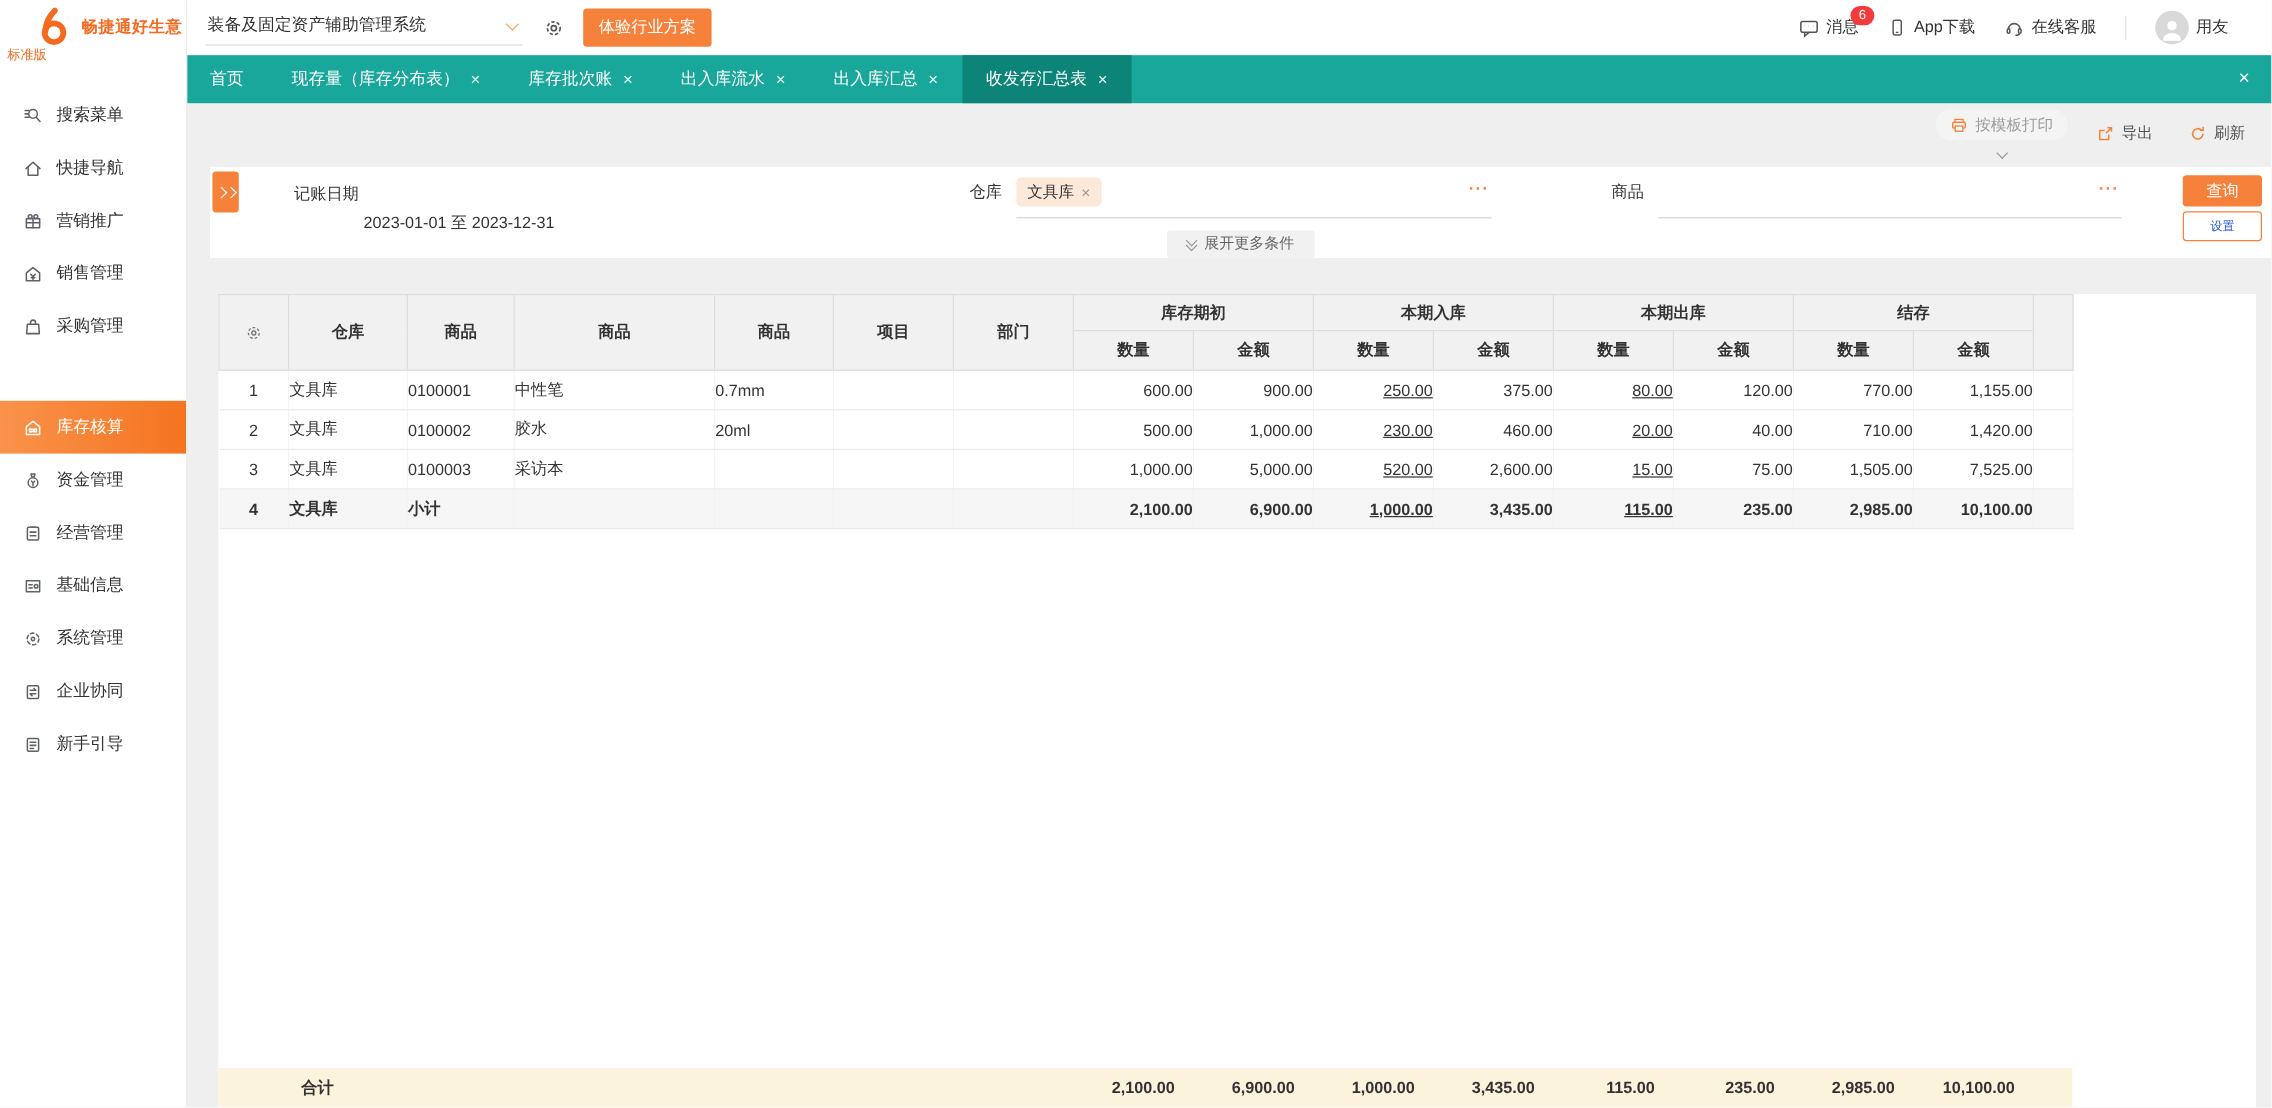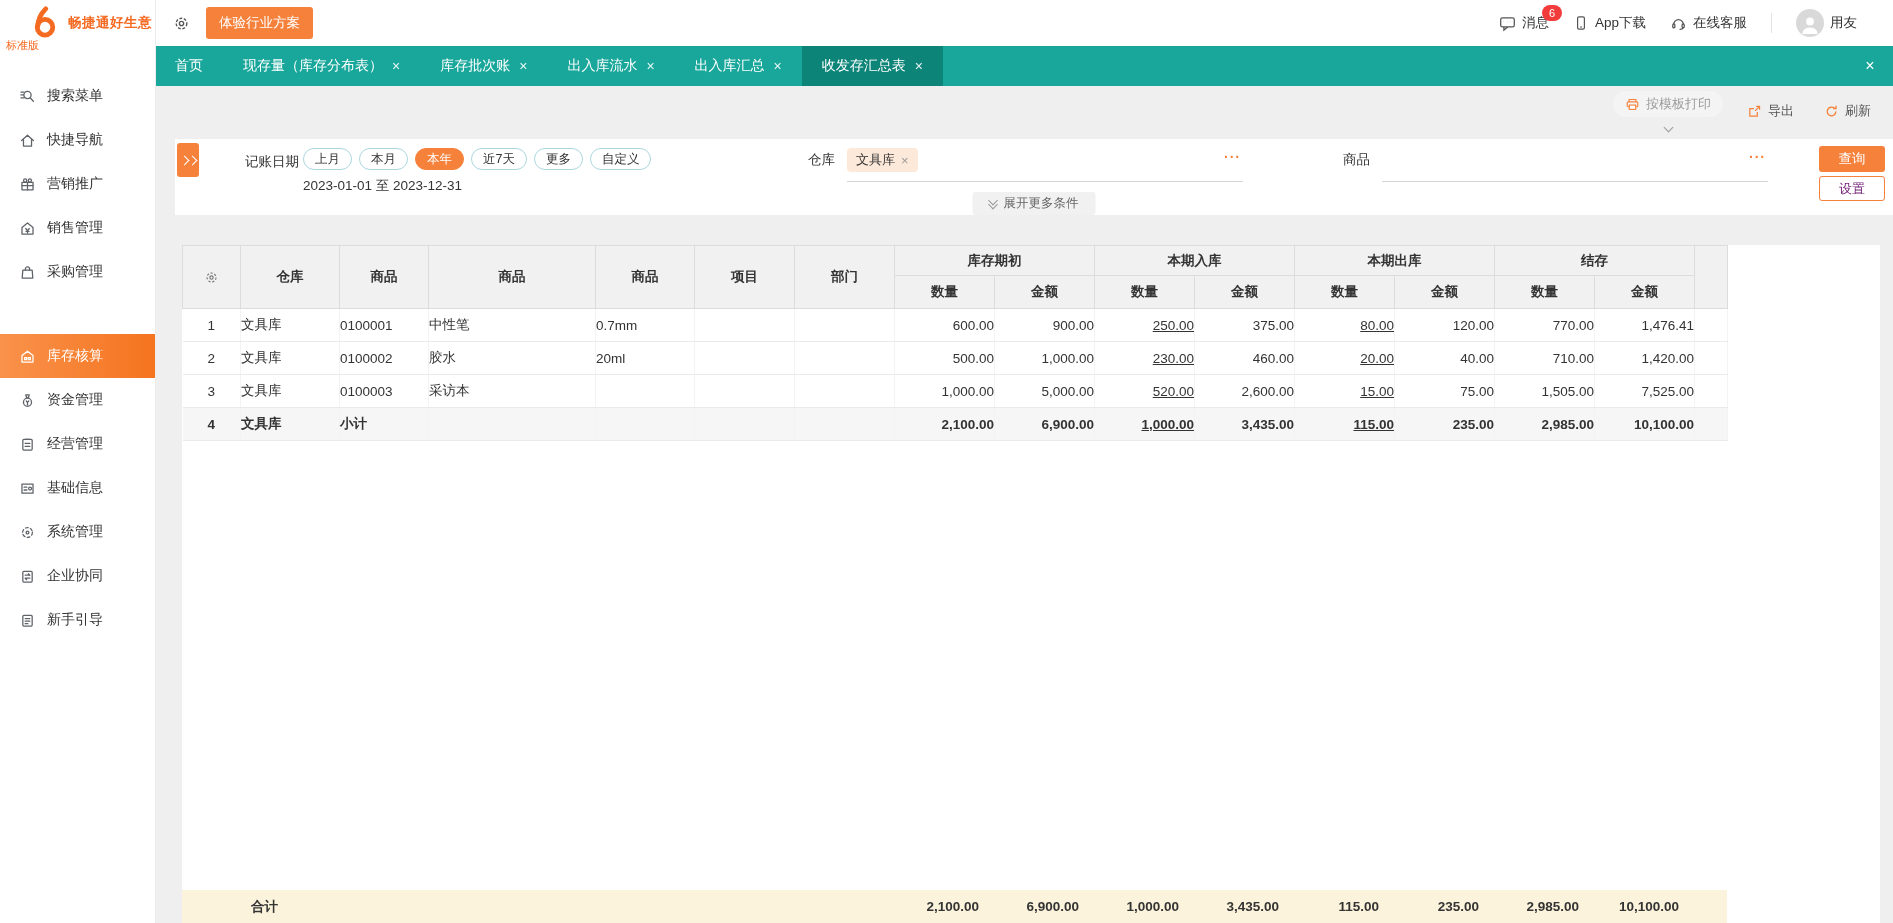--- a/index.html
+++ b/index.html
@@ -59,21 +59,21 @@
   .date-range{position:absolute;left:128px;top:38px;font-size:13.5px;color:#333;}
   .field{position:absolute;top:8px;display:flex;align-items:flex-start;}
   .field-label{font-size:13.5px;margin-right:12px;line-height:26px;}
   .field-box{border-bottom:1px solid #D5D5D5;height:34px;position:relative;display:flex;align-items:flex-start;}
   .fb-wh{width:396px;}
   .fb-prod{width:386px;}
   .tag{display:inline-flex;align-items:center;gap:6px;background:#FDE9D9;border-radius:4px;padding:3px 9px;font-size:13px;margin-top:1px;cursor:default;}
   .tag-x{color:#999;cursor:pointer;font-size:13px;}
   .dots{position:absolute;right:2px;top:2px;color:#F5813B;font-size:14px;font-weight:bold;letter-spacing:1px;cursor:pointer;}
   .query-btn{position:absolute;right:8px;top:7px;width:66px;height:26px;background:#F5813B;color:#fff;border:none;border-radius:3px;font-size:13.5px;cursor:pointer;font-family:inherit;}
-  .settings-btn{position:absolute;right:8px;top:37px;width:66px;height:25px;background:#fff;color:#701a75;border:1px solid #F5813B;border-radius:3px;font-size:13px;cursor:pointer;font-family:inherit;}
+  .settings-btn{position:absolute;right:8px;top:37px;width:66px;height:25px;background:#fff;color:#1d4ed8;border:1px solid #F5813B;border-radius:3px;font-size:10px;cursor:pointer;font-family:inherit;}
   .more-pill{position:absolute;left:50%;bottom:0;transform:translateX(-50%);height:23px;display:flex;align-items:center;gap:7px;padding:0 17px;background:#F1F1F1;border-radius:3px;font-size:12.5px;color:#666;cursor:pointer;border:none;font-family:inherit;}
   .dbl-chev-d{display:flex;flex-direction:column;gap:0px;}
   .dbl-chev-d i{display:block;width:6px;height:6px;border-right:1.5px solid #999;border-bottom:1.5px solid #999;transform:rotate(45deg);margin-top:-3px;}
 
   
   .table-panel{position:absolute;left:27px;top:159px;right:13px;bottom:0;background:#fff;}
   table.grid{border-collapse:collapse;table-layout:fixed;width:1545px;font-size:13.5px;}
   table.grid th{background:#F1F1F1;border:1px solid #DCDCDC;font-weight:bold;color:#333;padding:0;}
   .hrow-top th{height:29px;}
   .hrow-sub th{height:32px;}
@@ -193,20 +193,24 @@
         <svg viewBox="0 0 16 16">
             <rect x="3.6" y="3.2" width="8.8" height="10" rx="1"></rect>
             <path d="M5.8 6.2h4.4M5.8 8.6h4.4M5.8 11h2.6"></path>
           </svg>
         <span>新手引导</span>
       </div>
     </nav>
   </aside>
 
   <header class="topbar">
+    <div class="sys-select">
+      <span>装备及固定资产辅助管理系统</span>
+      <span class="chev"></span>
+    </div>
     <span class="top-gear">
       <svg width="17" height="17" viewBox="0 0 16 16" fill="none" stroke="#555" stroke-width="1.3">
           <circle cx="8" cy="8" r="5" stroke-dasharray="2.6 1.6"></circle>
           <circle cx="8" cy="8" r="2"></circle>
         </svg>
     </span>
     <button class="trial-btn">体验行业方案</button>
 
     <div class="top-right">
       <div class="top-link">
@@ -307,28 +311,20 @@
 
     <section class="filter-card">
       <button class="expand-btn">
         <span class="dbl-chev-r">
             <i></i>
             <i></i>
           </span>
       </button>
 
       <span class="date-label">记账日期</span>
-      <div class="pill-row">
-        <button class="pill">上月</button>
-        <button class="pill">本月</button>
-        <button class="pill active">本年</button>
-        <button class="pill">近7天</button>
-        <button class="pill">更多</button>
-        <button class="pill">自定义</button>
-      </div>
       <div class="date-range">2023-01-01 至 2023-12-31</div>
 
       <div class="field" style="left:633px;">
         <span class="field-label">仓库</span>
         <div class="field-box fb-wh">
           <span class="tag">
             <span>文具库</span>
             <span class="tag-x">×</span>
           </span>
           <span class="dots">···</span>
@@ -416,21 +412,21 @@
             <td class="txt">0.7mm</td>
             <td class="txt"></td>
             <td class="txt"></td>
             <td class="amt">600.00</td>
             <td class="amt">900.00</td>
             <td class="amt"><span class="lnk">250.00</span></td>
             <td class="amt">375.00</td>
             <td class="amt"><span class="lnk">80.00</span></td>
             <td class="amt">120.00</td>
             <td class="amt">770.00</td>
-            <td class="amt">1,476.41</td>
+            <td class="amt">1,155.00</td>
             <td></td>
           </tr>
           <tr>
             <td class="num">2</td>
             <td class="txt">文具库</td>
             <td class="txt">0100002</td>
             <td class="txt">胶水</td>
             <td class="txt">20ml</td>
             <td class="txt"></td>
             <td class="txt"></td>

